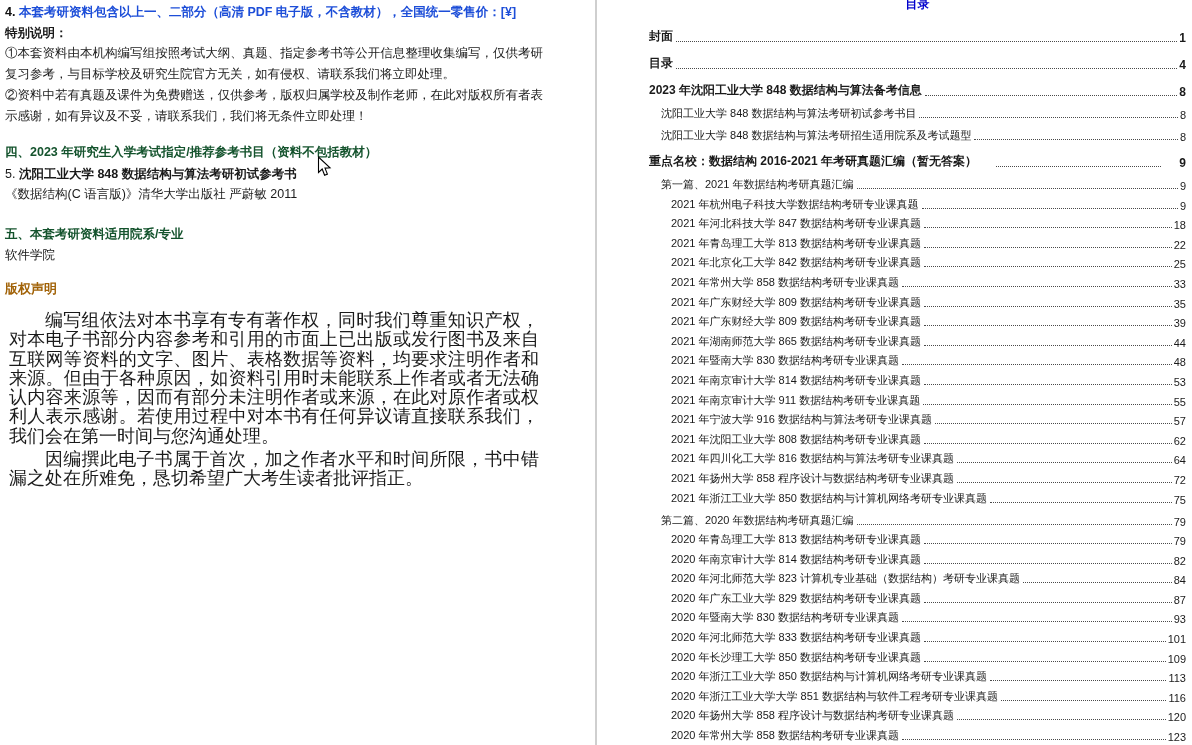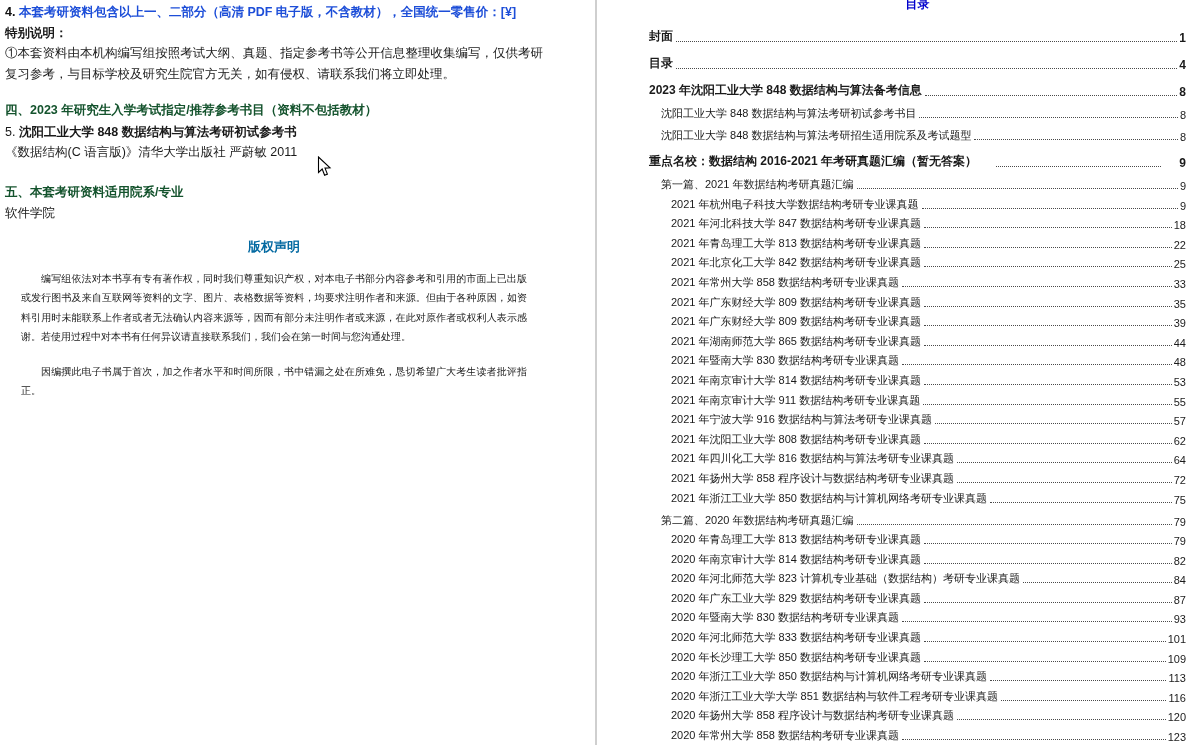--- a/index.html
+++ b/index.html
@@ -20,22 +20,22 @@
   .price-line .red{color:#1d4ed8;}
   .special-title{font-size:12.5px;font-weight:bold;margin-top:2px;line-height:19px;}
   .note{font-size:12.5px;line-height:21px;text-align:justify;}
   .sec-blue{color:#14532d;font-weight:bold;font-size:12.5px;line-height:19px;}
   .sec4{margin-top:16px;}
   .item5{font-size:12.5px;line-height:20px;margin-top:2px;}
   .item5 .b{font-weight:bold;}
   .book-line{font-size:12.5px;line-height:20px;}
   .sec5{margin-top:21px;}
   .dept{font-size:12.5px;line-height:20px;margin-top:1px;}
-  .copyright-title{color:#0369a1;font-weight:bold;font-size:13px;text-align:center;margin-top:15px;line-height:18px;}
-  .cp-para{font-size:10px;line-height:19.3px;text-align:justify;text-indent:2em;margin:16px;}
+  .copyright-title{color:#a16207;font-weight:bold;font-size:13px;text-align:left;margin-top:15px;line-height:18px;}
+  .cp-para{font-size:18px;line-height:19.3px;text-align:justify;text-indent:2em;margin:4px;}
   .cp-para.first{margin-top:13px;}
 
   
   .toc-title{color:#0000cc;font-weight:bold;font-size:12px;text-align:center;line-height:13px;margin-top:-2px;}
   .toc-list{margin-top:7px;}
   .toc-row{display:flex;align-items:flex-end;}
   .toc-row .toc-label{white-space:nowrap;}
   .toc-row .leader{flex:1;border-bottom:1.5px dotted #4a4a4a;margin:0 2px 3px 3px;min-width:8px;}
   .toc-row .toc-page{white-space:nowrap;}
   .toc-row.lvl0{height:27px;font-size:12px;font-weight:bold;padding-left:0;}
@@ -49,20 +49,21 @@
 </head>
 <body>
 
 <div class="page page-left">
   <div class="price-line">
     <span class="num">4.</span>
     <span class="red">本套考研资料包含以上一、二部分（高清 PDF 电子版，不含教材），全国统一零售价：[¥]</span>
   </div>
   <div class="special-title">特别说明：</div>
   <div class="note">①本套资料由本机构编写组按照考试大纲、真题、指定参考书等公开信息整理收集编写，仅供考研复习参考，与目标学校及研究生院官方无关，如有侵权、请联系我们将立即处理。</div>
+  <div class="note">②资料中若有真题及课件为免费赠送，仅供参考，版权归属学校及制作老师，在此对版权所有者表示感谢，如有异议及不妥，请联系我们，我们将无条件立即处理！</div>
   <div class="sec-blue sec4">四、2023 年研究生入学考试指定/推荐参考书目（资料不包括教材）</div>
   <div class="item5">
     <span>5.</span>
     <span class="b">沈阳工业大学 848 数据结构与算法考研初试参考书</span>
   </div>
   <div class="book-line">《数据结构(C 语言版)》清华大学出版社 严蔚敏 2011</div>
   <div class="sec-blue sec5">五、本套考研资料适用院系/专业</div>
   <div class="dept">软件学院</div>
   <div class="copyright-title">版权声明</div>
   <p class="cp-para first">编写组依法对本书享有专有著作权，同时我们尊重知识产权，对本电子书部分内容参考和引用的市面上已出版或发行图书及来自互联网等资料的文字、图片、表格数据等资料，均要求注明作者和来源。但由于各种原因，如资料引用时未能联系上作者或者无法确认内容来源等，因而有部分未注明作者或来源，在此对原作者或权利人表示感谢。若使用过程中对本书有任何异议请直接联系我们，我们会在第一时间与您沟通处理。</p>

